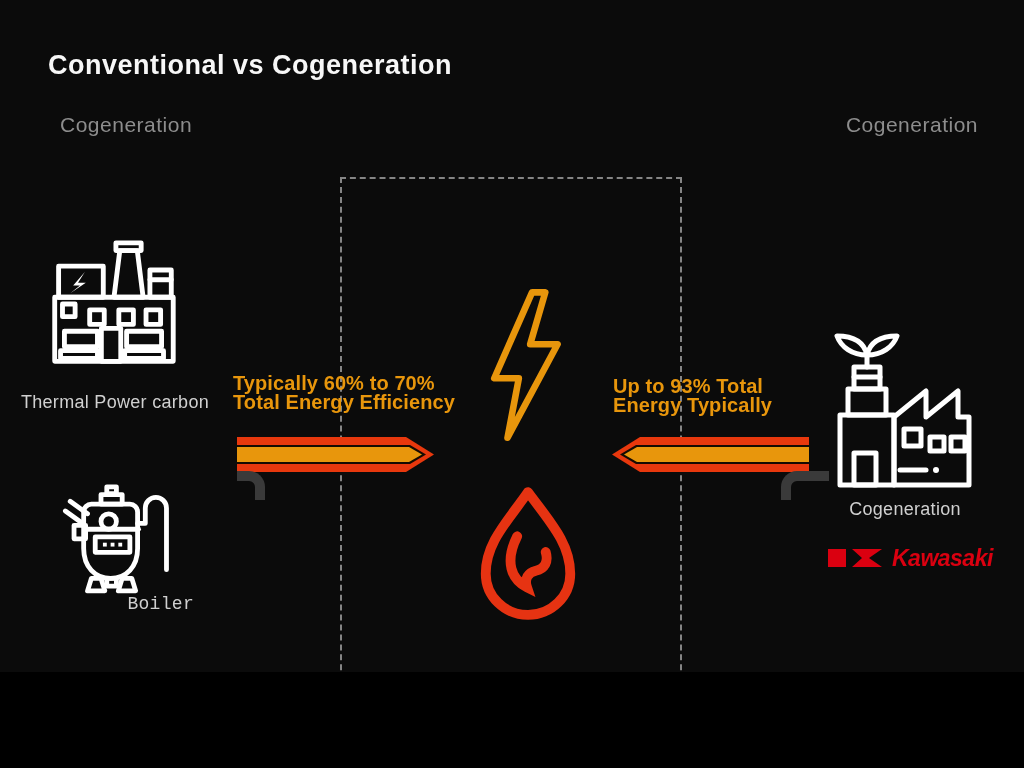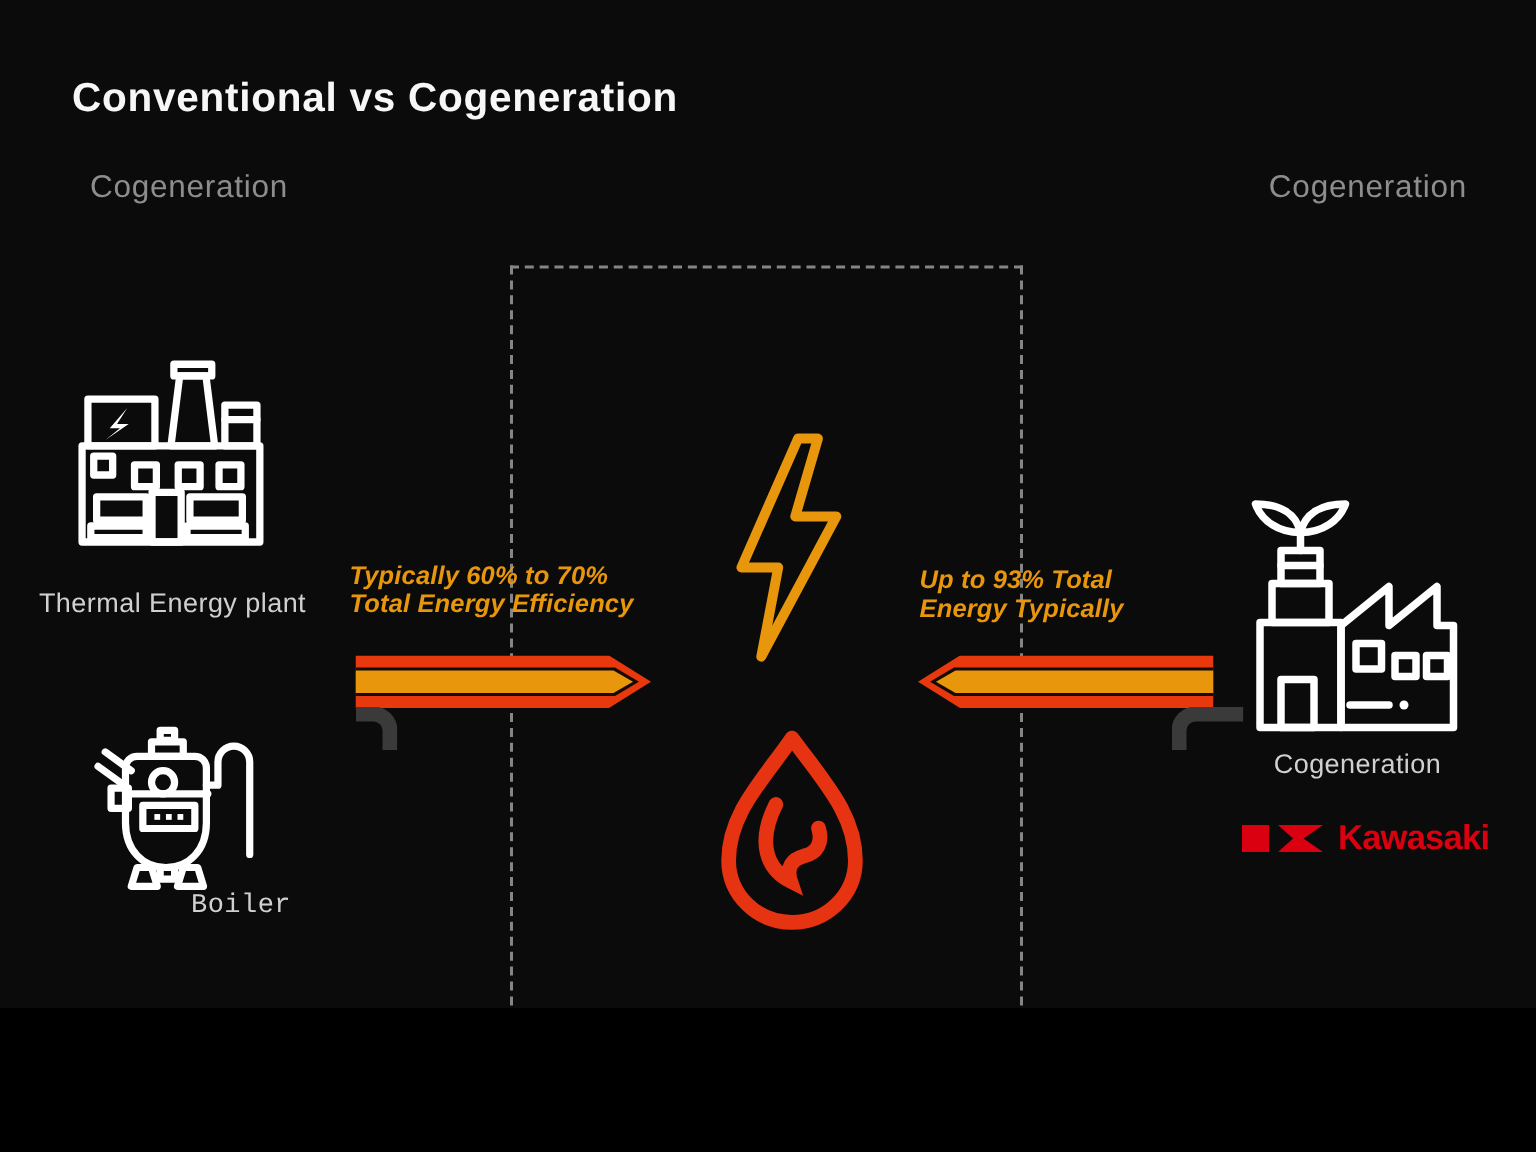--- a/index.html
+++ b/index.html
@@ -28,40 +28,40 @@
   .icon-label{font-size:18px;color:var(--label-gray);letter-spacing:.3px;}
   .lbl-thermal{position:absolute;left:8px;top:392px;width:214px;text-align:center;}
   .lbl-boiler{position:absolute;left:34px;top:594px;width:160px;text-align:right;font-family:Liberation Mono, monospace;}
   .lbl-cogen{position:absolute;left:825px;top:499px;width:160px;text-align:center;}
 
   svg{display:block}
   .white-icon path,.white-icon rect,.white-icon line,.white-icon circle,.white-icon polygon{
         stroke:#fff;fill:none;stroke-width:5;stroke-linejoin:round;stroke-linecap:round;}
   .white-icon .filled{fill:#fff;stroke:none;}
 
-  .caption{position:absolute;font-size:17px;font-weight:700;line-height:19px;
-        color:var(--accent-orange);letter-spacing:.1px;z-index:3;font-style:italic;}
+  .caption{position:absolute;font-size:20px;font-weight:700;line-height:19px;
+        color:var(--accent-orange);letter-spacing:.1px;z-index:3;}
   .cap-left{left:233px;top:374px;}
   .cap-right-top{left:613px;top:377px;}
   .cap-right-bottom{left:613px;top:481px;}
 
   .arrow{position:absolute;top:437px;z-index:2;}
   .arrow.left{left:237px;}
   .arrow.right{left:612px;transform:scaleX(-1);}
 
   .pipe{position:absolute;z-index:2;border:0 solid var(--pipe-gray);}
   .pipe.left{left:237px;top:471px;width:28px;height:29px;
         border-top-width:10px;border-right-width:10px;border-top-right-radius:16px;}
   .pipe.right{left:781px;top:471px;width:48px;height:29px;
         border-top-width:10px;border-left-width:10px;border-top-left-radius:16px;}
 
   .bolt{position:absolute;left:482px;top:285px;z-index:2;}
   .flame{position:absolute;left:472px;top:483px;z-index:2;}
 
-  .brand{position:absolute;left:828px;top:545px;display:flex;align-items:center;gap:6px;}
+  .brand{position:absolute;left:828px;top:545px;display:flex;align-items:flex-start;gap:6px;font-style:italic;}
   .brand-word{font-size:23px;font-weight:800;letter-spacing:-.5px;color:var(--brand-red);}
 </style>
 </head>
 <body>
 
 <div class="stage">
 
   <div class="title">Conventional vs Cogeneration</div>
   <div class="col-header left">Cogeneration</div>
   <div class="col-header right">Cogeneration</div>
@@ -83,21 +83,21 @@
       <rect x="46" y="75" width="15" height="15"></rect>
       <rect x="76" y="75" width="15" height="15"></rect>
       <rect x="104" y="75" width="15" height="15"></rect>
       <rect x="20" y="97" width="34" height="16"></rect>
       <rect x="84" y="97" width="36" height="16"></rect>
       <rect x="58" y="94" width="20" height="34"></rect>
       <rect x="16" y="117" width="38" height="8"></rect>
       <rect x="82" y="117" width="40" height="8"></rect>
     </svg>
   </div>
-  <div class="icon-label lbl-thermal">Thermal Energy plant</div>
+  <div class="icon-label lbl-thermal">Thermal Power carbon</div>
 
   <div class="icon-block" style="left:58px;top:483px;">
     <svg class="white-icon" width="112" height="130" viewBox="0 0 115 135">
       <path d="M34 22 h40 a8 8 0 0 1 8 8 v38 c0 19 -12 31 -28 31 s-28 -12 -28 -31 v-38 a8 8 0 0 1 8 -8 z"></path>
       <rect x="44" y="12" width="22" height="10"></rect>
       <rect x="50" y="4" width="10" height="7"></rect>
       <line x1="12" y1="19" x2="30" y2="32"></line>
       <line x1="7" y1="29" x2="25" y2="42"></line>
       <rect x="16" y="44" width="12" height="14"></rect>
       <line x1="27" y1="48" x2="83" y2="48"></line>

